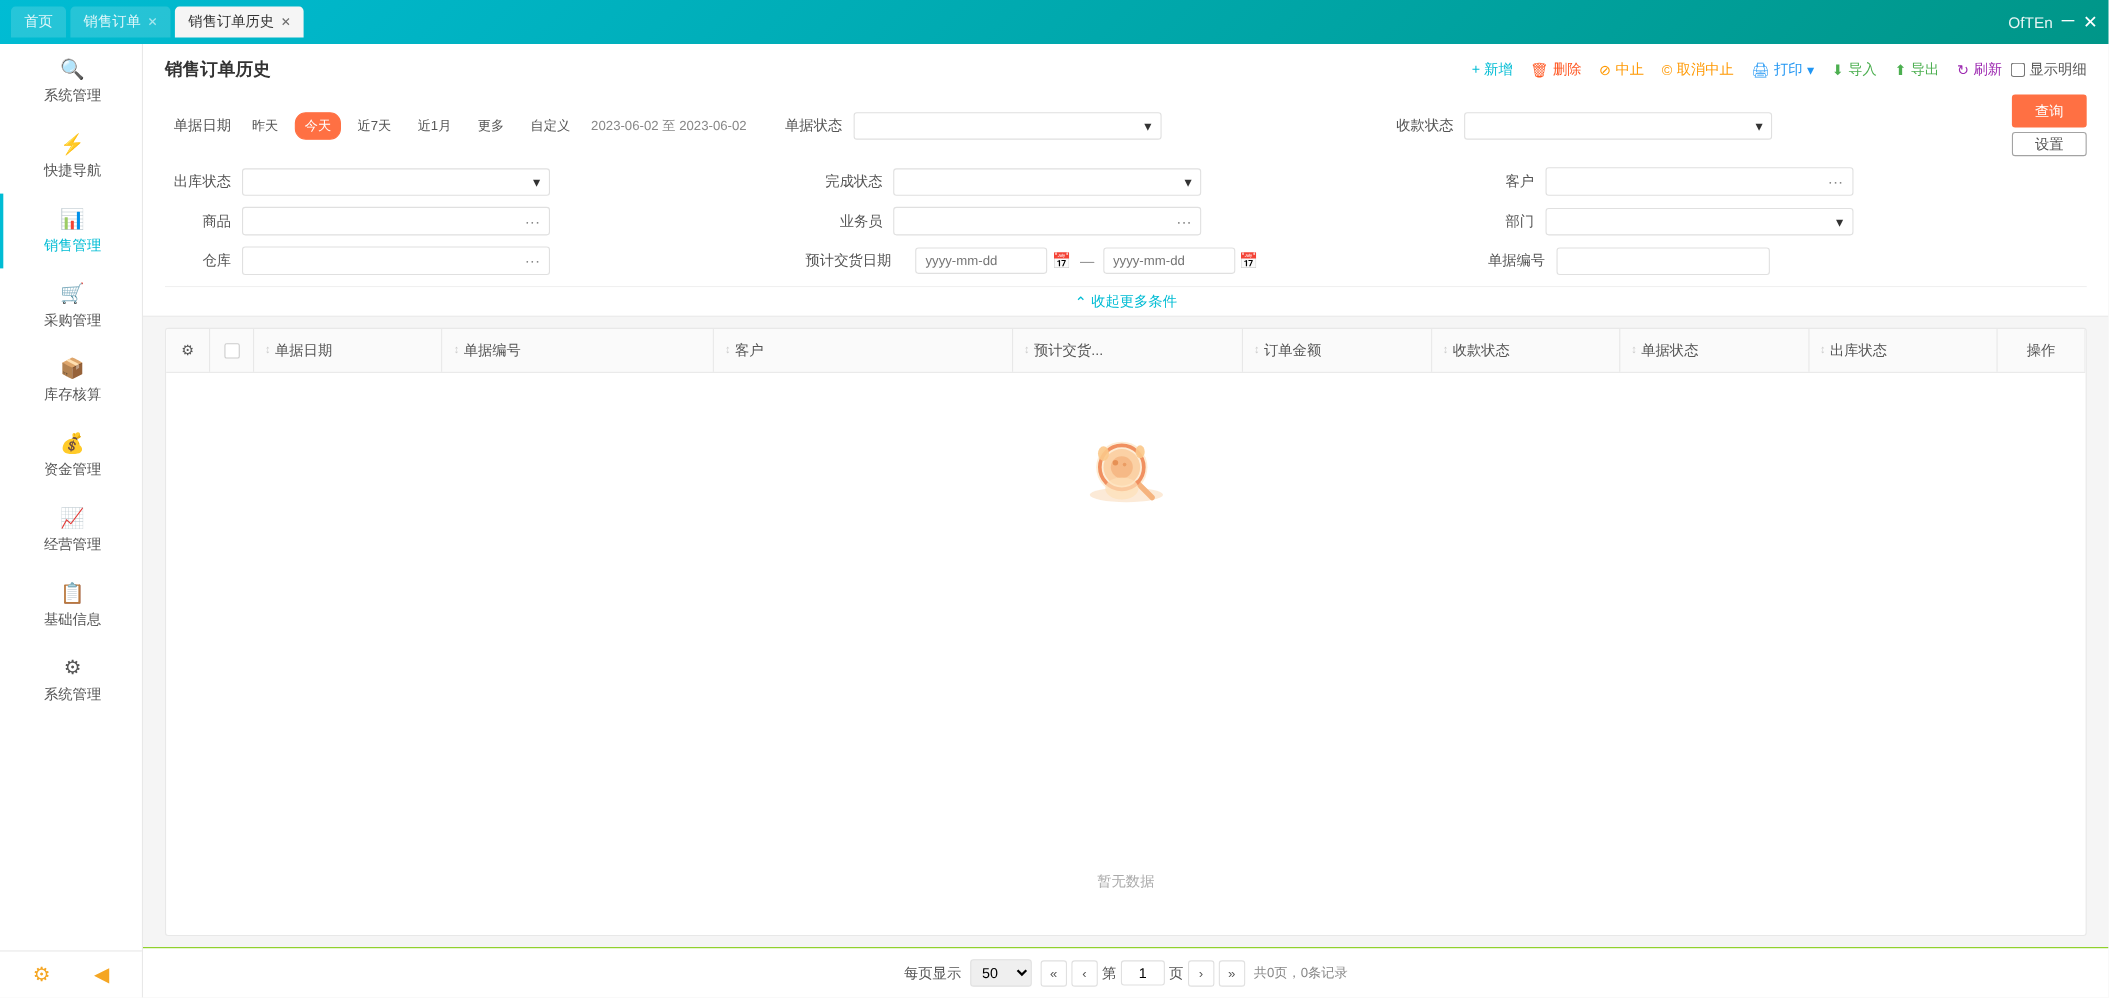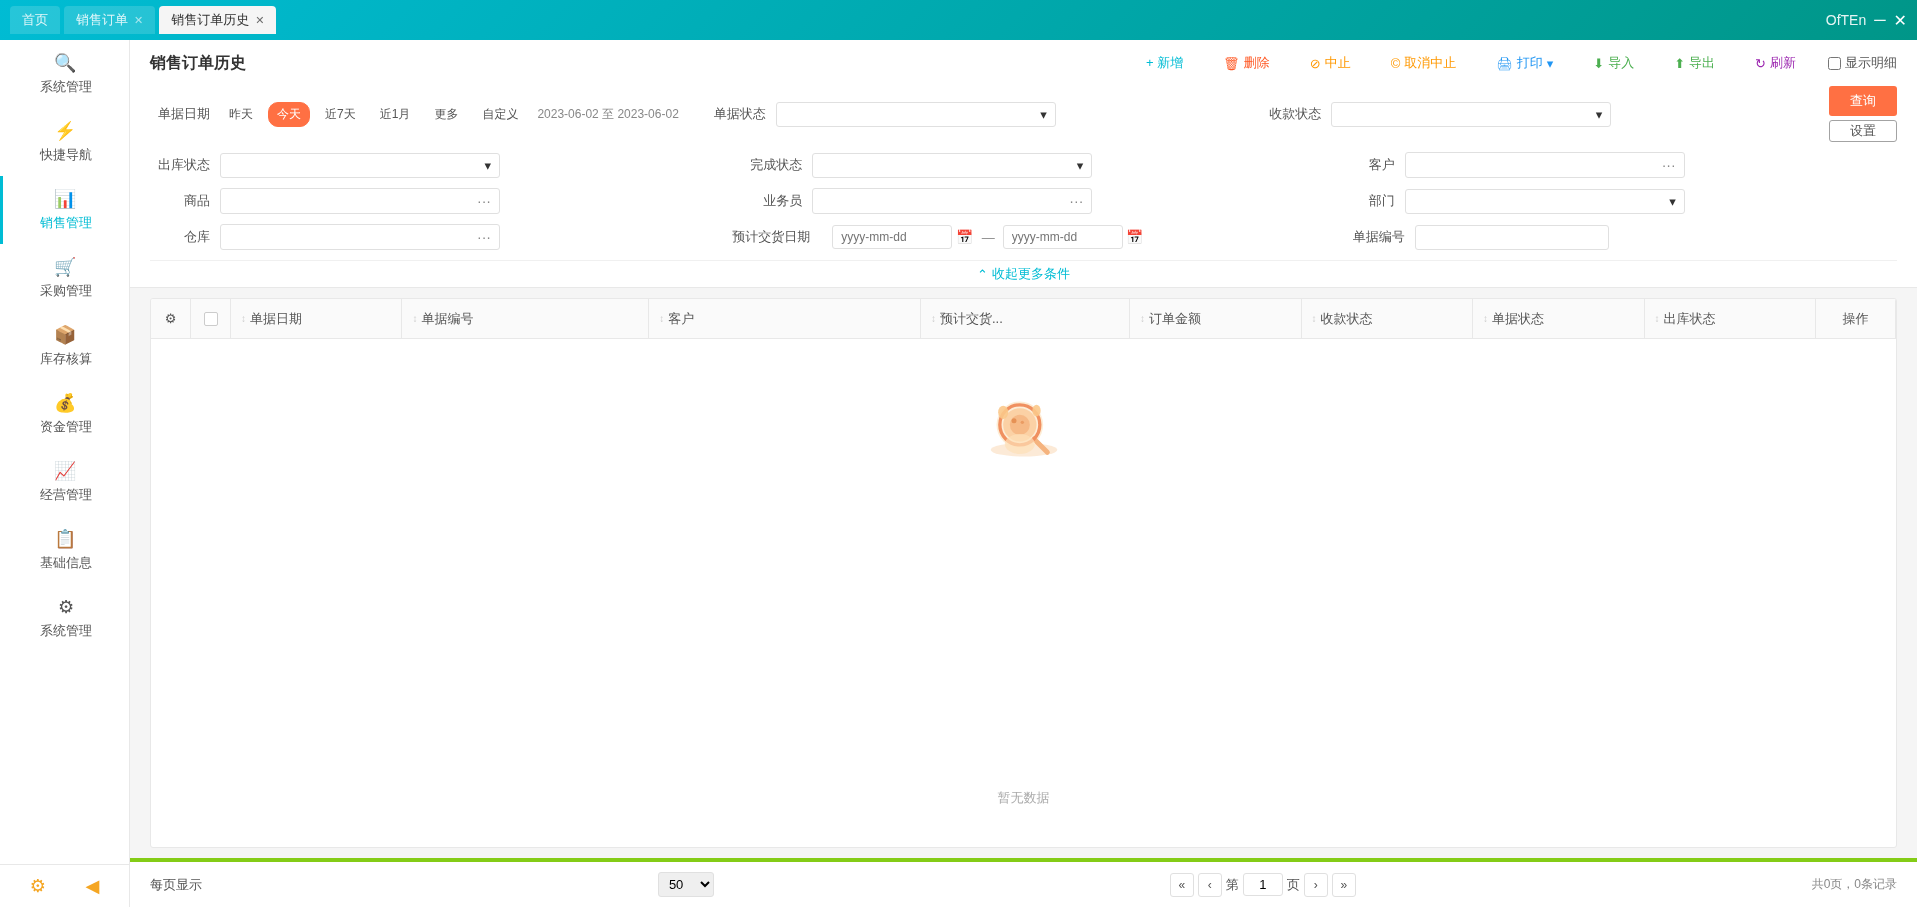--- a/index.html
+++ b/index.html
@@ -107,21 +107,21 @@
       margin-bottom: 10px;
     }
     .page-title {
       font-size: 16px;
       font-weight: bold;
       color: #333;
     }
     .toolbar {
       display: flex;
       align-items: center;
-      gap: 24px;
+      gap: 0;
       margin-left: 28px;
     }
     .toolbar-btn {
       display: flex;
       align-items: center;
       gap: 4px;
       cursor: pointer;
       color: #555;
       font-size: 13px;
       padding: 4px 8px;
@@ -299,25 +299,25 @@
     }
     .empty-icon {
       width: 100px;
       height: 100px;
     }
     .empty-text { color: #aaa; font-size: 13px; }
 
     
     .pagination {
       background: white;
-      border-top: 4px solid #84cc16;
+      border-top: 1px solid #84cc16;
       padding: 10px 20px;
       display: flex;
       align-items: center;
-      justify-content: space-between;
+      justify-content: center;
       gap: 8px;
       font-size: 13px;
       color: #555;
       flex-shrink: 0;
     }
     .per-page-select {
       border: 1px solid #e0e0e0;
       border-radius: 3px;
       padding: 3px 6px;
       cursor: pointer;

